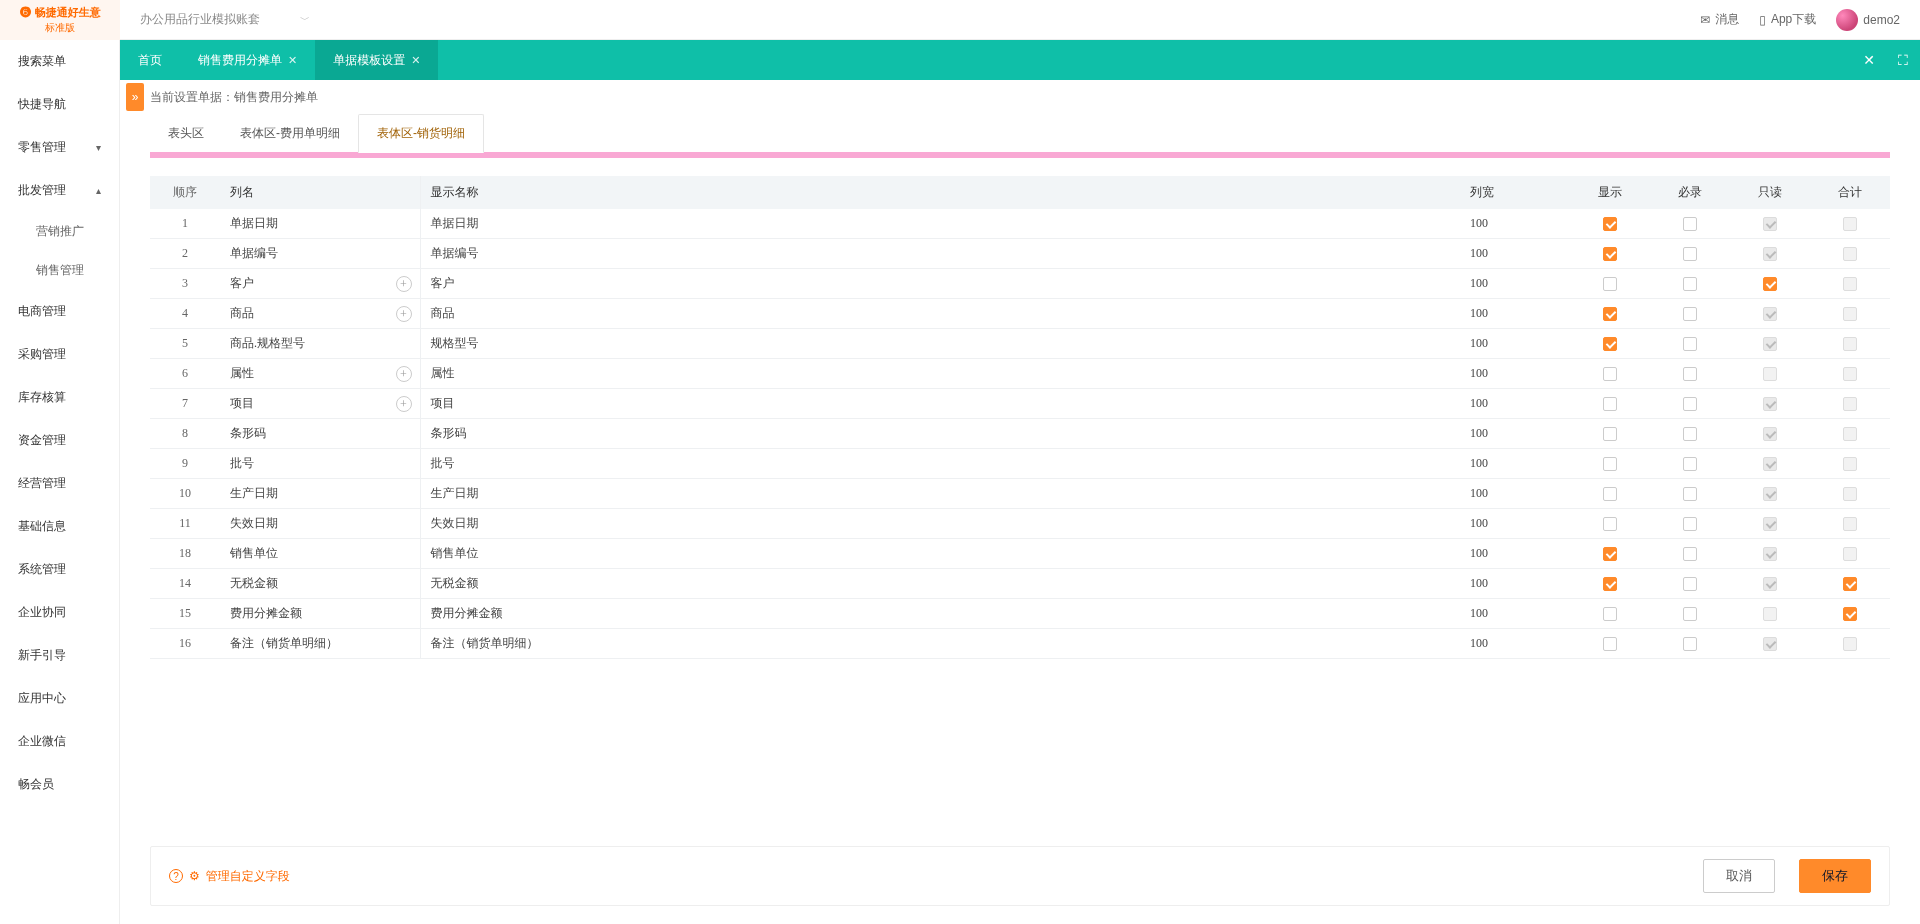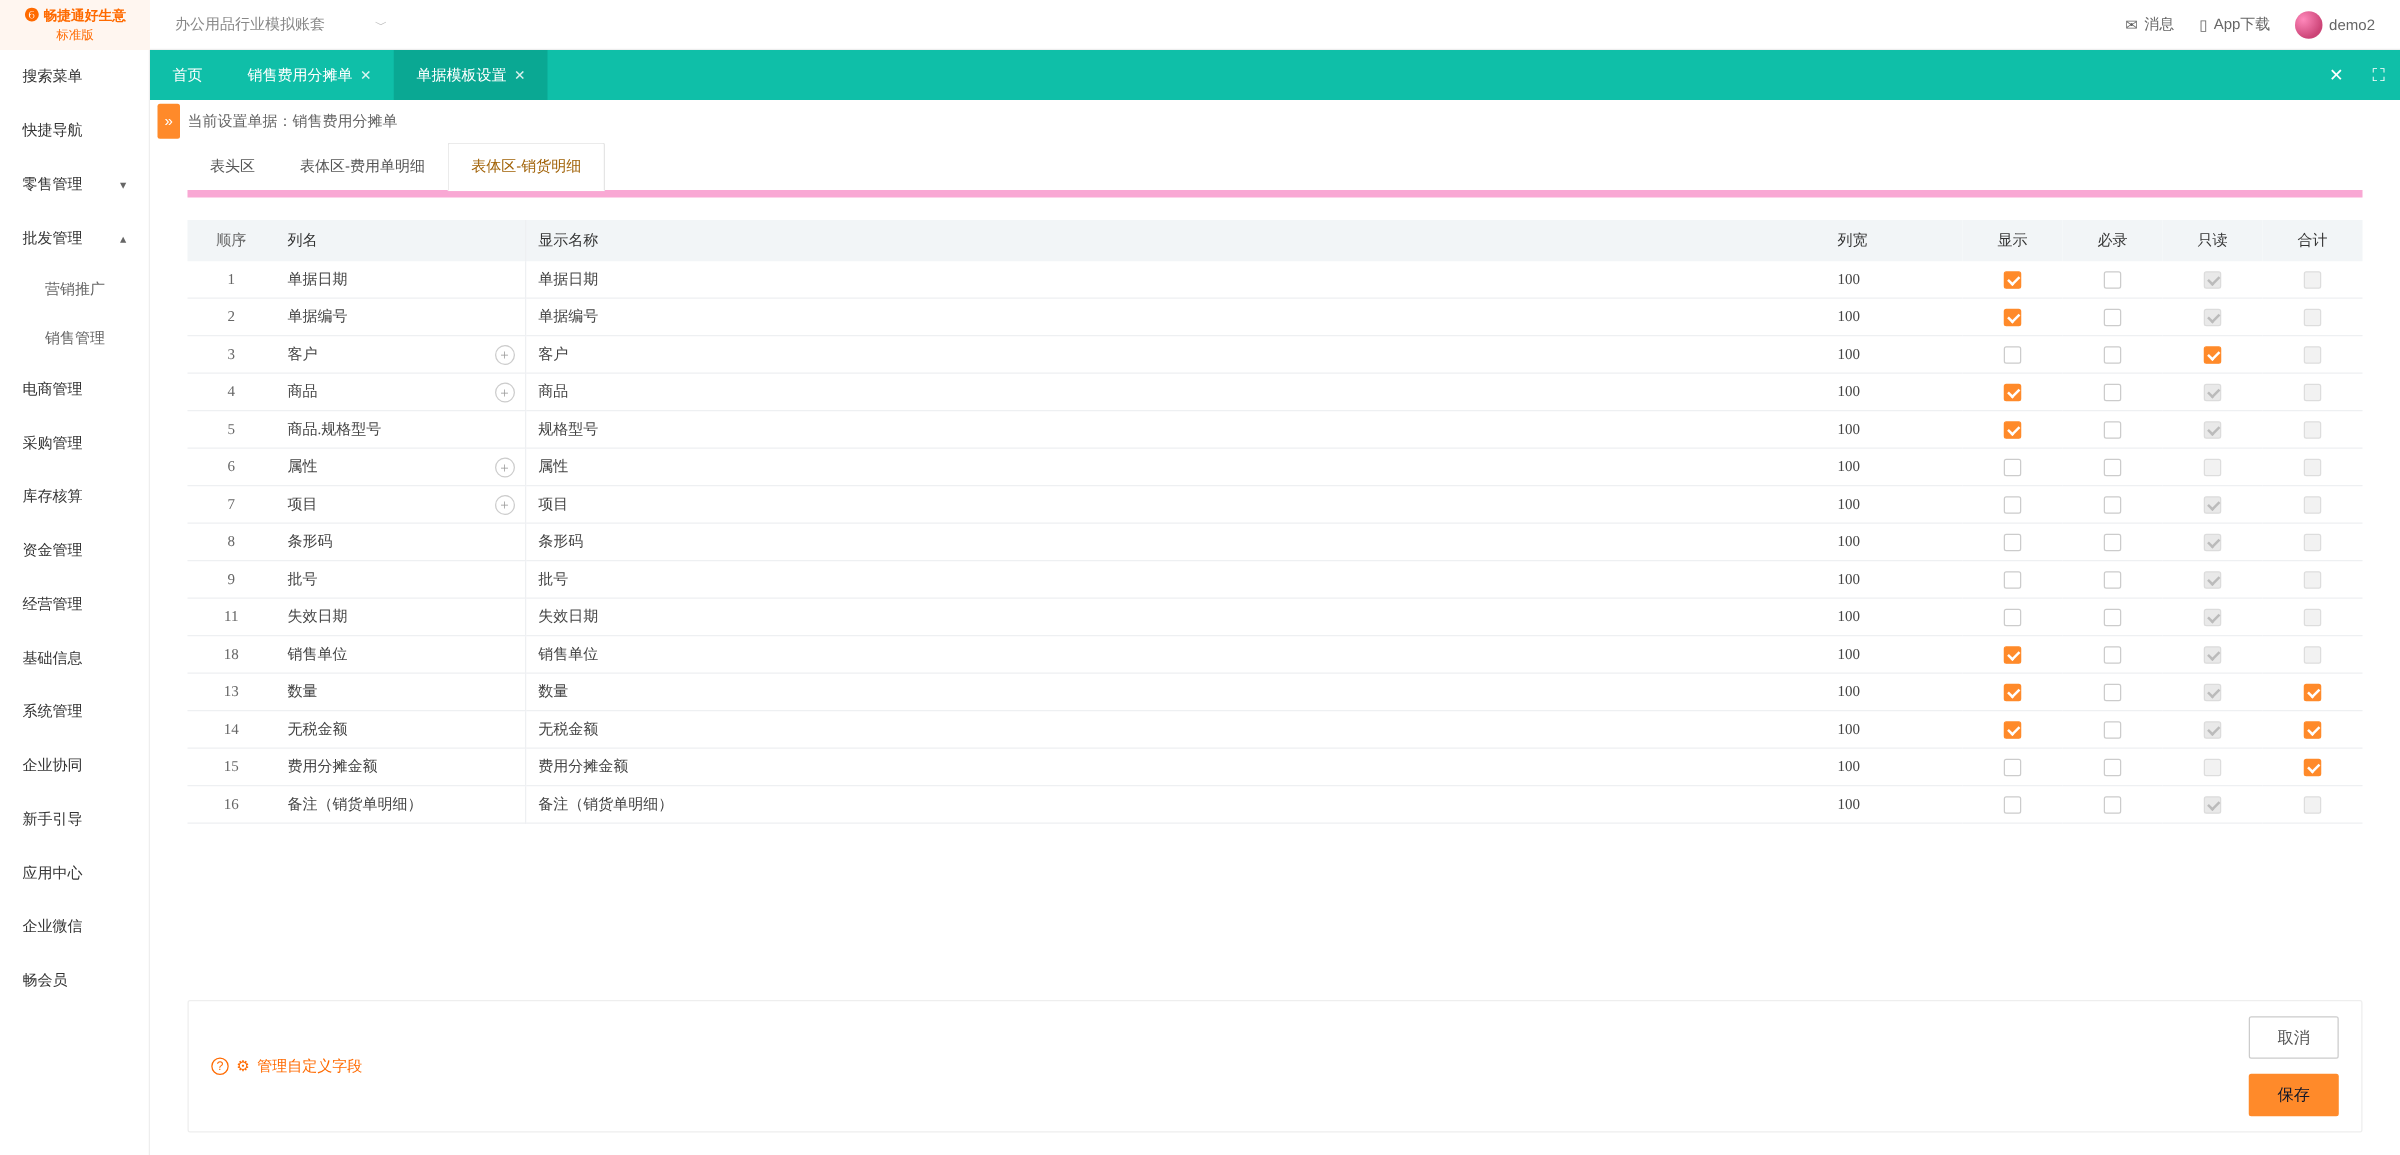--- a/index.html
+++ b/index.html
@@ -55,21 +55,21 @@
   .chk.checked{background:#ff8a2a;border-color:#ff8a2a;}
   .chk.checked::after{content:"";position:absolute;left:4px;top:1px;width:4px;height:7px;border:solid #fff;border-width:0 2px 2px 0;transform:rotate(45deg);}
   .chk.disabled{background:#f2f2f2;border-color:#ddd;}
   .chk.disabled.checked{background:#e9e9e9;border-color:#dcdcdc;}
   .chk.disabled.checked::after{border-color:#bbb;}
   .divider-col{border-right:1px solid #eef0f2;}
   
   .footer{display:flex;align-items:center;padding:12px 18px;margin:18px 30px 18px 30px;border:1px solid #eee;border-radius:2px;}
   .footer-left{display:flex;align-items:center;color:#ff6a00;gap:6px;}
   .footer-left .qicon{width:14px;height:14px;border:1px solid #ff6a00;border-radius:50%;display:inline-flex;align-items:center;justify-content:center;font-size:10px;}
-  .footer-right{margin-left:auto;display:flex;gap:12px;flex-direction:column;}
+  .footer-right{margin-left:auto;display:flex;gap:24px;}
   .btn{padding:7px 22px;border-radius:2px;cursor:pointer;font-size:13px;}
   .btn-default{border:1px solid #ccc;color:#555;background:#fff;}
   .btn-primary{background:#ff8a2a;color:#0f172a;border:1px solid #ff8a2a;}
 </style>
 </head>
 <body>
 
 <div class="app">
 
   <div class="topbar">
@@ -290,48 +290,48 @@
                 <td class="col-seq">9</td>
                 <td class="col-name divider-col"><span>批号</span></td>
                 <td class="col-disp">批号</td>
                 <td class="col-w">100</td>
                 <td class="col-chk"><span class="chk"></span></td>
                 <td class="col-chk"><span class="chk"></span></td>
                 <td class="col-chk"><span class="chk checked disabled"></span></td>
                 <td class="col-chk"><span class="chk disabled"></span></td>
               </tr>
               <tr>
+                <td class="col-seq">10</td>
+                <td class="col-name divider-col"><span>生产日期</span></td>
+                <td class="col-disp">生产日期</td>
+                <td class="col-w">100</td>
+                <td class="col-chk"><span class="chk"></span></td>
+                <td class="col-chk"><span class="chk"></span></td>
+                <td class="col-chk"><span class="chk checked disabled"></span></td>
+                <td class="col-chk"><span class="chk disabled"></span></td>
+              </tr>
+              <tr>
                 <td class="col-seq">11</td>
                 <td class="col-name divider-col"><span>失效日期</span></td>
                 <td class="col-disp">失效日期</td>
                 <td class="col-w">100</td>
                 <td class="col-chk"><span class="chk"></span></td>
                 <td class="col-chk"><span class="chk"></span></td>
                 <td class="col-chk"><span class="chk checked disabled"></span></td>
                 <td class="col-chk"><span class="chk disabled"></span></td>
               </tr>
               <tr>
                 <td class="col-seq">18</td>
                 <td class="col-name divider-col"><span>销售单位</span></td>
                 <td class="col-disp">销售单位</td>
                 <td class="col-w">100</td>
                 <td class="col-chk"><span class="chk checked"></span></td>
                 <td class="col-chk"><span class="chk"></span></td>
                 <td class="col-chk"><span class="chk checked disabled"></span></td>
                 <td class="col-chk"><span class="chk disabled"></span></td>
-              </tr>
-              <tr>
-                <td class="col-seq">13</td>
-                <td class="col-name divider-col"><span>数量</span></td>
-                <td class="col-disp">数量</td>
-                <td class="col-w">100</td>
-                <td class="col-chk"><span class="chk checked"></span></td>
-                <td class="col-chk"><span class="chk"></span></td>
-                <td class="col-chk"><span class="chk checked disabled"></span></td>
-                <td class="col-chk"><span class="chk checked"></span></td>
               </tr>
               <tr>
                 <td class="col-seq">14</td>
                 <td class="col-name divider-col"><span>无税金额</span></td>
                 <td class="col-disp">无税金额</td>
                 <td class="col-w">100</td>
                 <td class="col-chk"><span class="chk checked"></span></td>
                 <td class="col-chk"><span class="chk"></span></td>
                 <td class="col-chk"><span class="chk checked disabled"></span></td>
                 <td class="col-chk"><span class="chk checked"></span></td>

